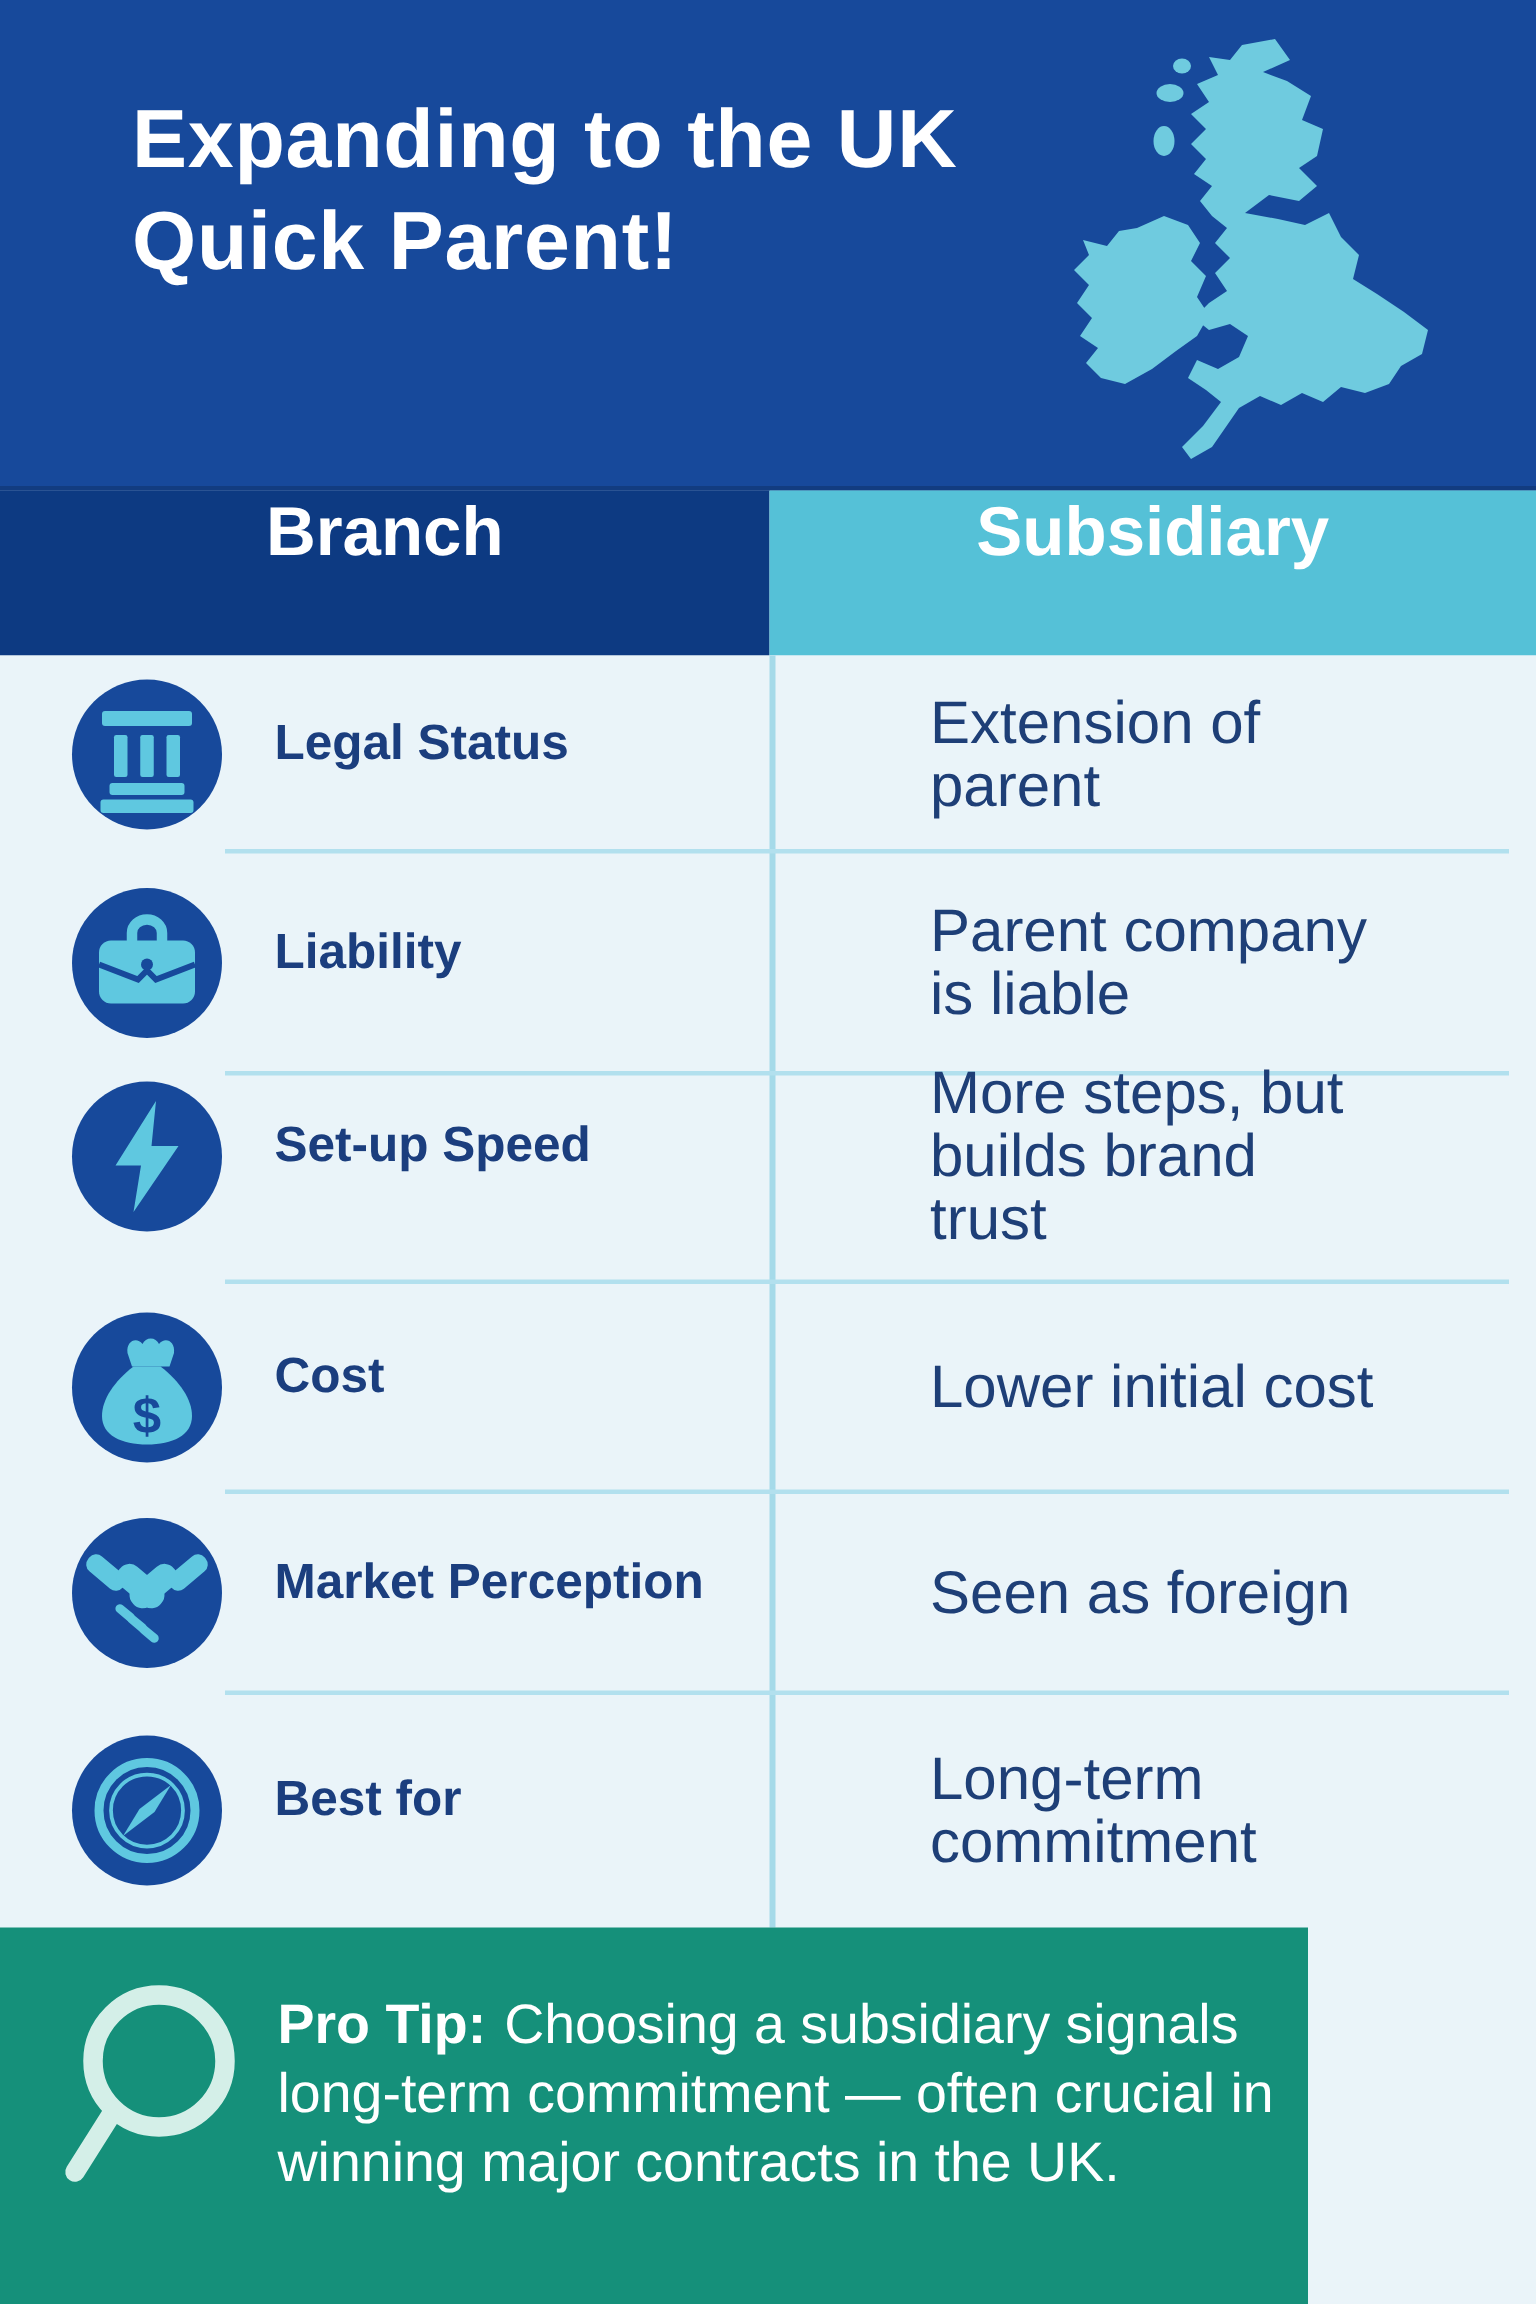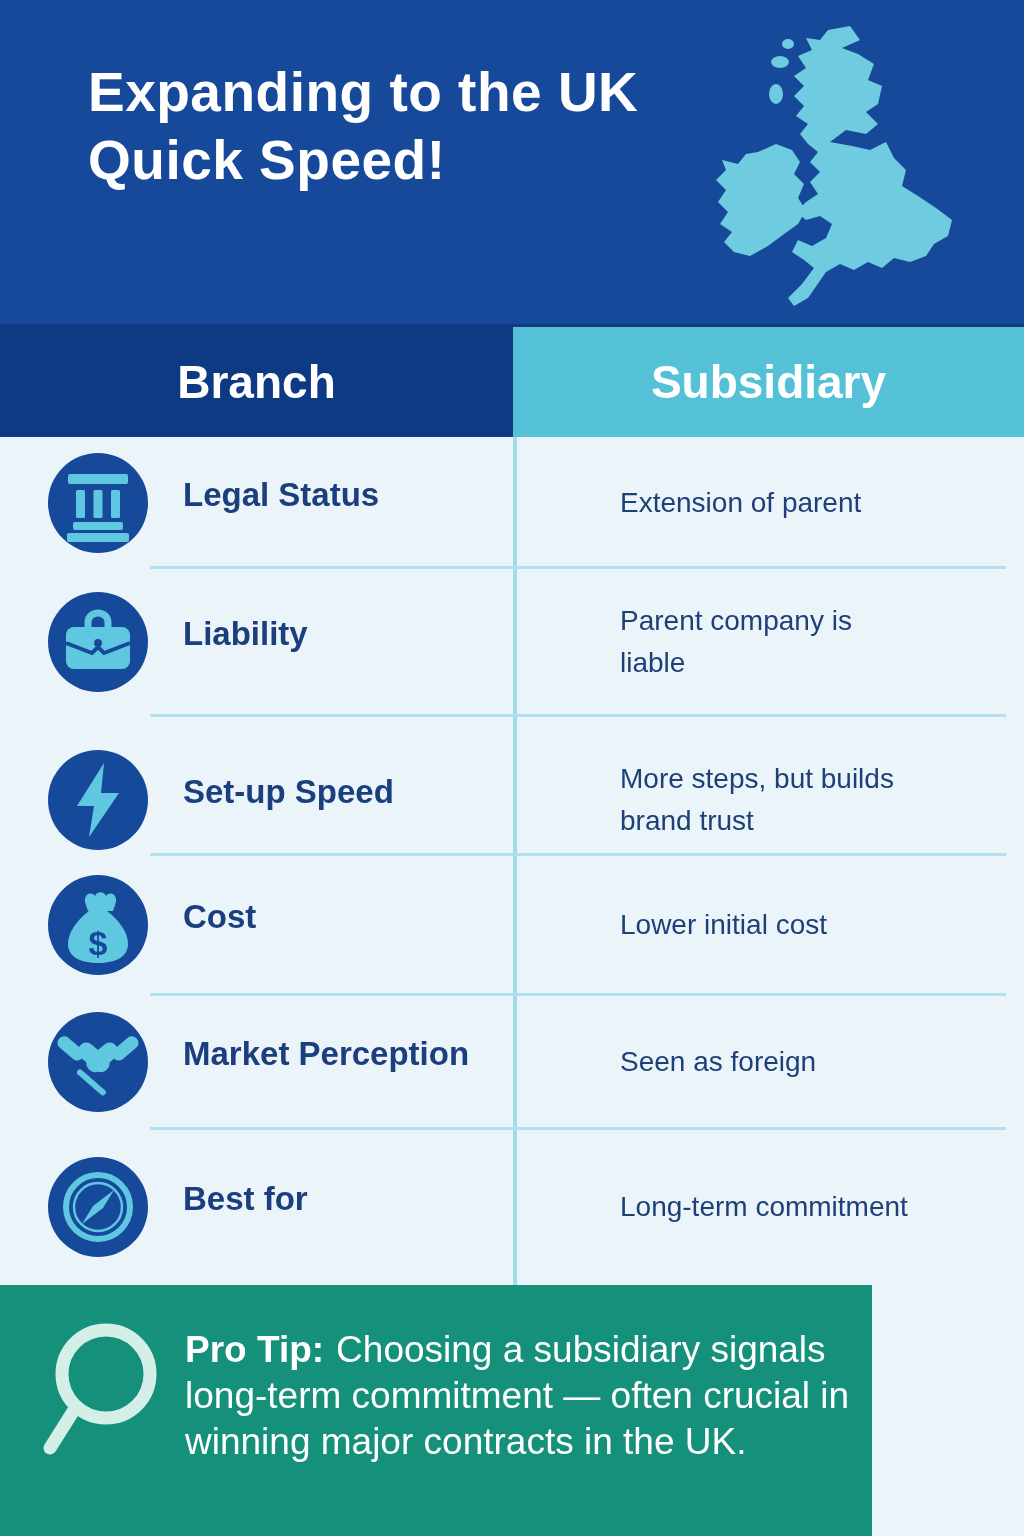--- a/index.html
+++ b/index.html
@@ -20,21 +20,21 @@
   .title {
     position:absolute; left:88px; top:58px;
     color:#fff; font-size:55px; font-weight:700; line-height:68px;
     letter-spacing:0.5px;
   }
   .uk-map { position:absolute; left:680px; top:10px; width:344px; height:310px; }
   .map-fill { fill: var(--map-fill, #6FCBDF); }
 
   
   .col-headers { position:absolute; top:327px; left:0; width:1024px; height:110px; display:flex; }
-  .col-cell { display:flex; align-items:center; justify-content:center;
+  .col-cell { display:flex; align-items:flex-start; justify-content:center;
               color:#fff; font-size:46px; font-weight:700; }
   .col-branch { width:513px; background: var(--branch-header-bg, #0D3A82); }
   .col-subsidiary { flex:1; background: var(--subsidiary-header-bg, #55C1D7); }
 
   
   .table-body { position:absolute; top:437px; left:0; width:1024px; height:848px;
                 background: var(--table-bg, #EAF4F9); }
   .vdivider { position:absolute; left:513px; top:0; width:4px; height:848px;
               background: var(--divider, #A5DAE9); }
   .hsep { position:absolute; left:150px; width:856px; height:3px;
@@ -47,21 +47,21 @@
     background: var(--icon-circle, #17499B);
   }
   .icon-circle svg { position:absolute; left:0; top:0; width:100px; height:100px; }
   .row-label {
     position:absolute; left:183px; width:325px; top:50%; transform:translateY(-50%);
     margin-top:-8px;
     color: var(--label-text, #1B3E7E); font-size:33px; font-weight:700;
   }
   .row-value {
     position:absolute; left:620px; width:300px; top:50%; transform:translateY(-50%);
-    color: var(--value-text, #1E3F77); font-size:28px; font-weight:400; line-height:42px;
+    color: var(--value-text, #1E3F77); font-size:40px; font-weight:400; line-height:42px;
   }
 
   
   .glyph { fill: var(--icon-glyph, #5FC8E0); }
   .glyph-stroke { stroke: var(--icon-glyph, #5FC8E0); fill:none; }
   .on-glyph { fill: var(--icon-circle, #17499B); }
   .on-glyph-stroke { stroke: var(--icon-circle, #17499B); fill:none; }
 
   
   .footer {
@@ -78,21 +78,21 @@
   .tip-rest { margin-left:12px; font-weight:400; }
 </style>
 </head>
 <body style="--top-header-bg: #17499B; --branch-header-bg: #0D3A82; --subsidiary-header-bg: #55C1D7; --table-bg: #EAF4F9; --map-fill: #6FCBDF; --icon-circle: #17499B; --icon-glyph: #5FC8E0; --divider: #A5DAE9; --separator: #B2E0EE; --label-text: #1B3E7E; --value-text: #1E3F77; --footer-bg: #15907A; --footer-text: #FFFFFF; --magnifier: #D4EFE8;">
 
 <div class="poster">
 
   <div class="top-header">
     <div class="title">
       <div>Expanding to the UK</div>
-      <div>Quick Speed!</div>
+      <div>Quick Parent!</div>
     </div>
     <svg class="uk-map" viewBox="0 0 344 310" aria-hidden="true">
 
       <path class="map-fill" d="M148,20 L170,16 L180,30 L162,38 L178,44 L194,54 L188,70 L202,76
         L198,94 L186,102 L198,114 L186,124 L166,120 L150,132 L172,136 L190,140 L206,132
         L214,148 L226,160 L222,176 L238,186 L256,198 L272,210 L268,226 L254,234 L246,246
         L230,252 L214,248 L202,258 L188,252 L174,260 L160,254 L146,262 L128,288 L114,296
         L108,288 L122,274 L134,258 L124,250 L112,242 L118,230 L132,236 L146,228 L152,214
         L140,206 L126,210 L116,202 L126,192 L138,184 L130,172 L140,162 L130,152 L138,142
         L128,134 L120,124 L128,114 L116,106 L124,96 L114,86 L124,76 L114,66 L126,58
@@ -143,21 +143,21 @@
           <rect class="glyph" x="18" y="35" width="64" height="42" rx="8"></rect>
           <path class="on-glyph-stroke" d="M18,51 L44,61 L50,55 L56,61 L82,51" stroke-width="4"></path>
           <circle class="on-glyph" cx="50" cy="51" r="4"></circle>
         </svg>
       </div>
       <div class="row-label">Liability</div>
       <div class="row-value">Parent company is liable</div>
     </div>
     <div class="hsep" style="top:277px;"></div>
 
-    <div class="row" style="top:293px; height:139px;">
+    <div class="row" style="top:264px; height:139px;">
       <div class="icon-circle">
         <svg viewBox="0 0 100 100" aria-hidden="true">
           <polygon class="glyph" points="56,13 29,56 46,56 41,87 71,43 53,43"></polygon>
         </svg>
       </div>
       <div class="row-label">Set-up Speed</div>
       <div class="row-value">More steps, but builds brand trust</div>
     </div>
     <div class="hsep" style="top:416px;"></div>
 

